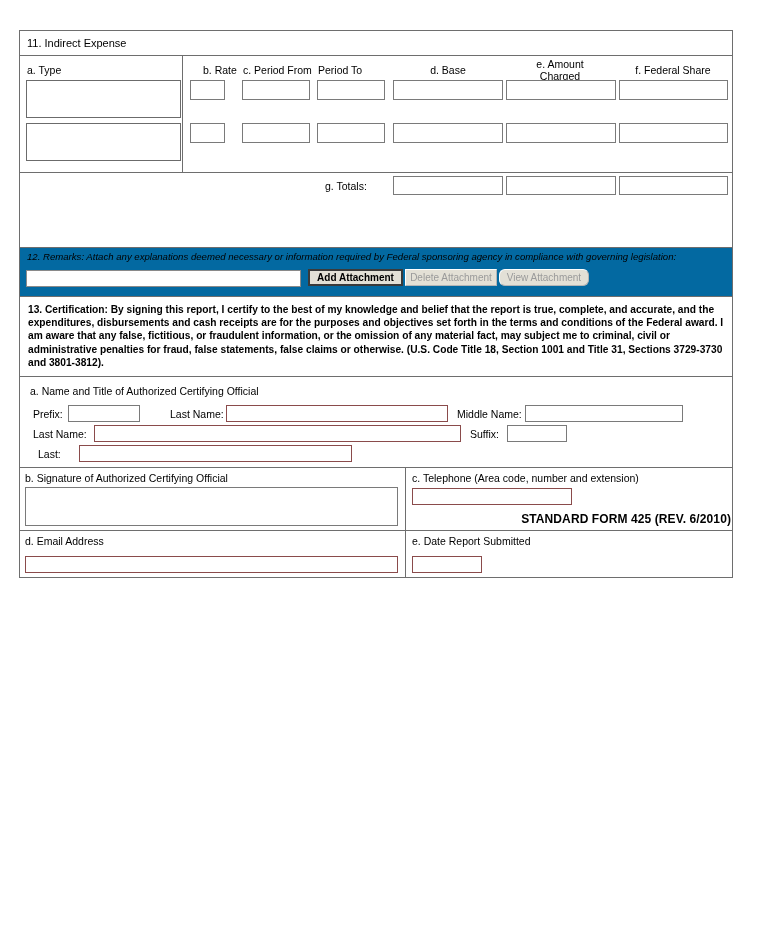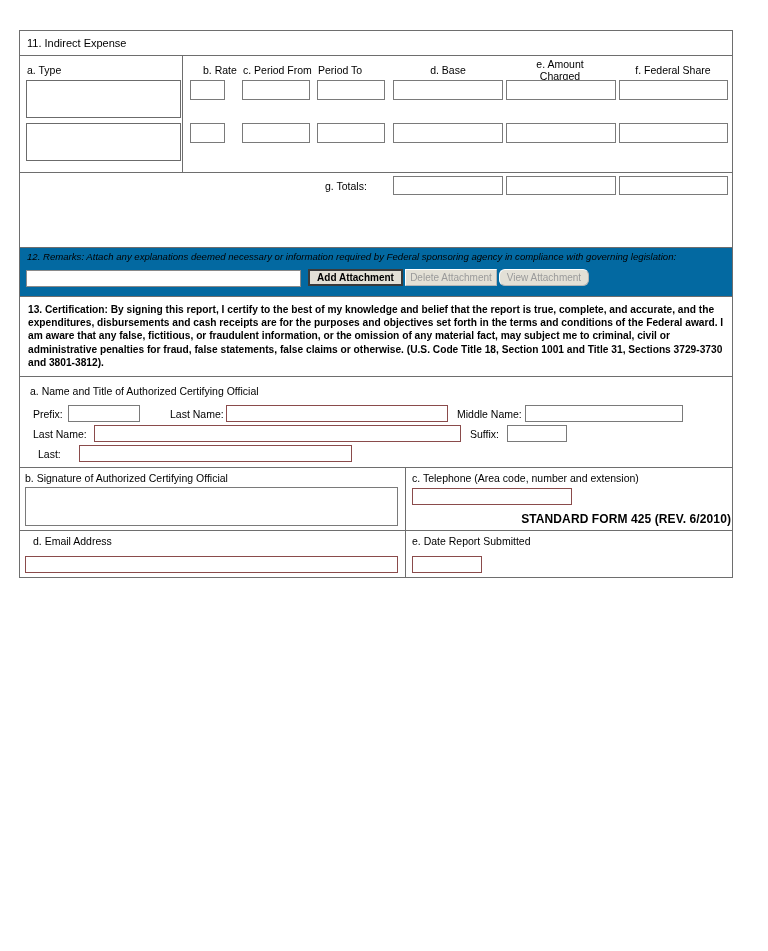--- a/index.html
+++ b/index.html
@@ -260,21 +260,21 @@
       <div class="inline-label" style="left:5px; top:3px;">b. Signature of Authorized Certifying Official</div>
       <div class="fld" style="left:5px; top:19px; width:373px; height:39px;"></div>
 
       <div class="inline-label" style="left:392px; top:3px;">c. Telephone (Area code, number and extension)</div>
       <div class="fld req" style="left:392px; top:20px; width:160px; height:17px;"></div>
     </div>
 
     <div class="bottom-block row-divider">
       <div class="vsep" style="left:385px; top:0; height:46px;"></div>
 
-      <div class="inline-label" style="left:5px; top:3px;margin-left:8px;">d. Email Address</div>
+      <div class="inline-label" style="left:5px; top:3px;">d. Email Address</div>
       <div class="fld req" style="left:5px; top:25px; width:373px; height:17px;"></div>
 
       <div class="inline-label" style="left:392px; top:3px;">e. Date Report Submitted</div>
       <div class="fld req" style="left:392px; top:25px; width:70px; height:17px;"></div>
 
     </div>
 
   </div>
 
   <div class="footer">STANDARD FORM 425 (REV. 6/2010)</div>

